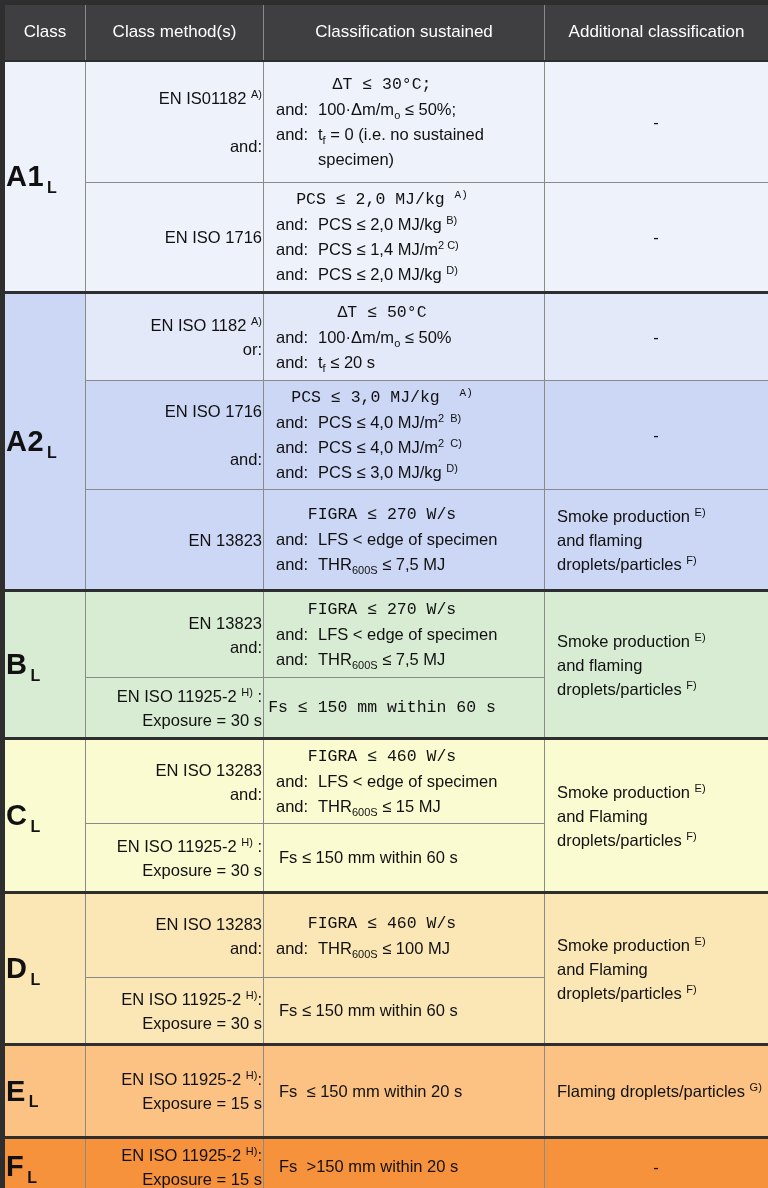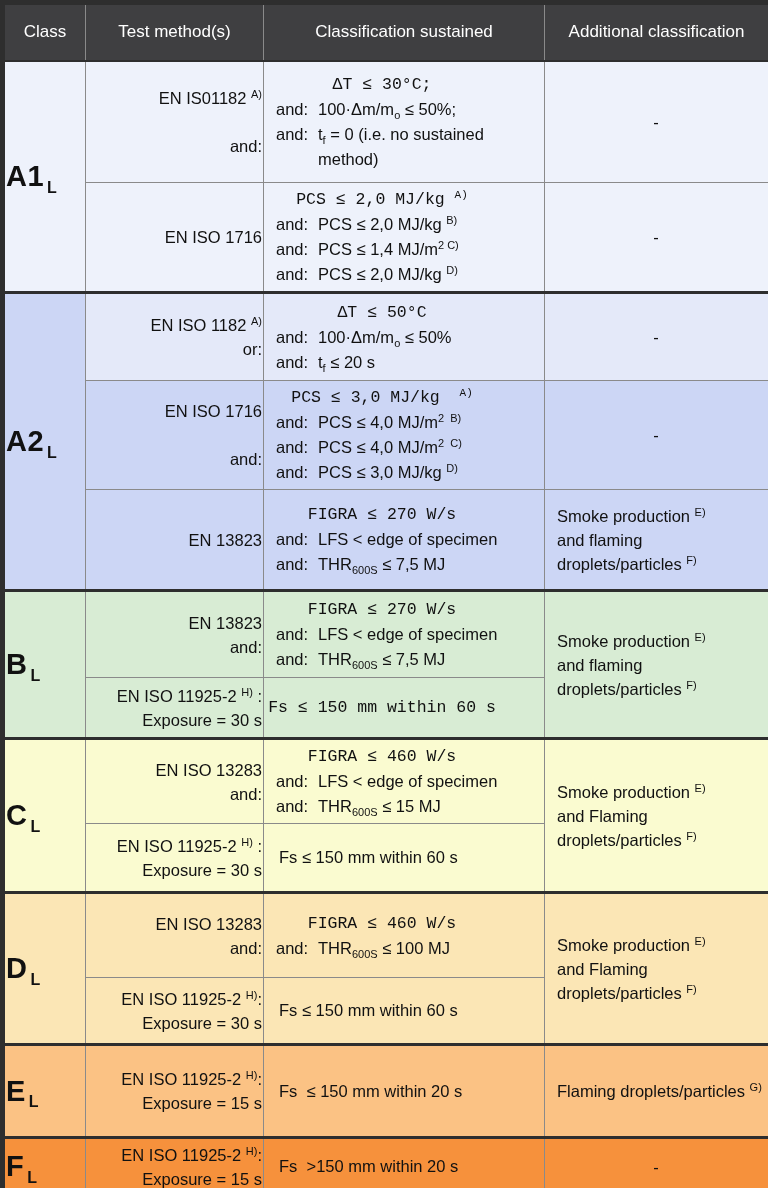--- a/index.html
+++ b/index.html
@@ -60,35 +60,35 @@
 <table class="cls-table">
   <colgroup>
     <col style="width:83px">
       <col style="width:178px">
       <col style="width:281px">
       <col style="width:226px">
   </colgroup>
   <thead>
     <tr style="height:58px">
       <th>Class</th>
-      <th>Test method(s)</th>
+      <th>Class method(s)</th>
       <th>Classification sustained</th>
       <th>Additional classification</th>
     </tr>
   </thead>
   <tbody>
 
     <tr class="a1" style="height:122px">
       <td class="class-cell" rowspan="2"><span>A1</span><sub>L</sub></td>
       <td class="method">EN IS01182 <sup>A)</sup><br><br>and:</td>
       <td class="criteria">
           <div class="c-line center">ΔT ≤ 30°C;</div>
           <div class="c-line "><span class="and">and:</span> 100·Δm/m<sub>o</sub> ≤ 50%;</div>
           <div class="c-line "><span class="and">and:</span> t<sub>f</sub> = 0 (i.e. no sustained</div>
-          <div class="c-line ">method)</div>
+          <div class="c-line ">specimen)</div>
         </td>
       <td class="add dash">-</td>
     </tr>
     <tr class="a1" style="height:104px">
       <td class="method">EN ISO 1716</td>
       <td class="criteria">
           <div class="c-line center">PCS ≤ 2,0 MJ/kg <sup>A)</sup></div>
           <div class="c-line "><span class="and">and:</span> PCS ≤ 2,0 MJ/kg <sup>B)</sup></div>
           <div class="c-line "><span class="and">and:</span> PCS ≤ 1,4 MJ/m<sup>2 C)</sup></div>
           <div class="c-line "><span class="and">and:</span> PCS ≤ 2,0 MJ/kg <sup>D)</sup></div>

